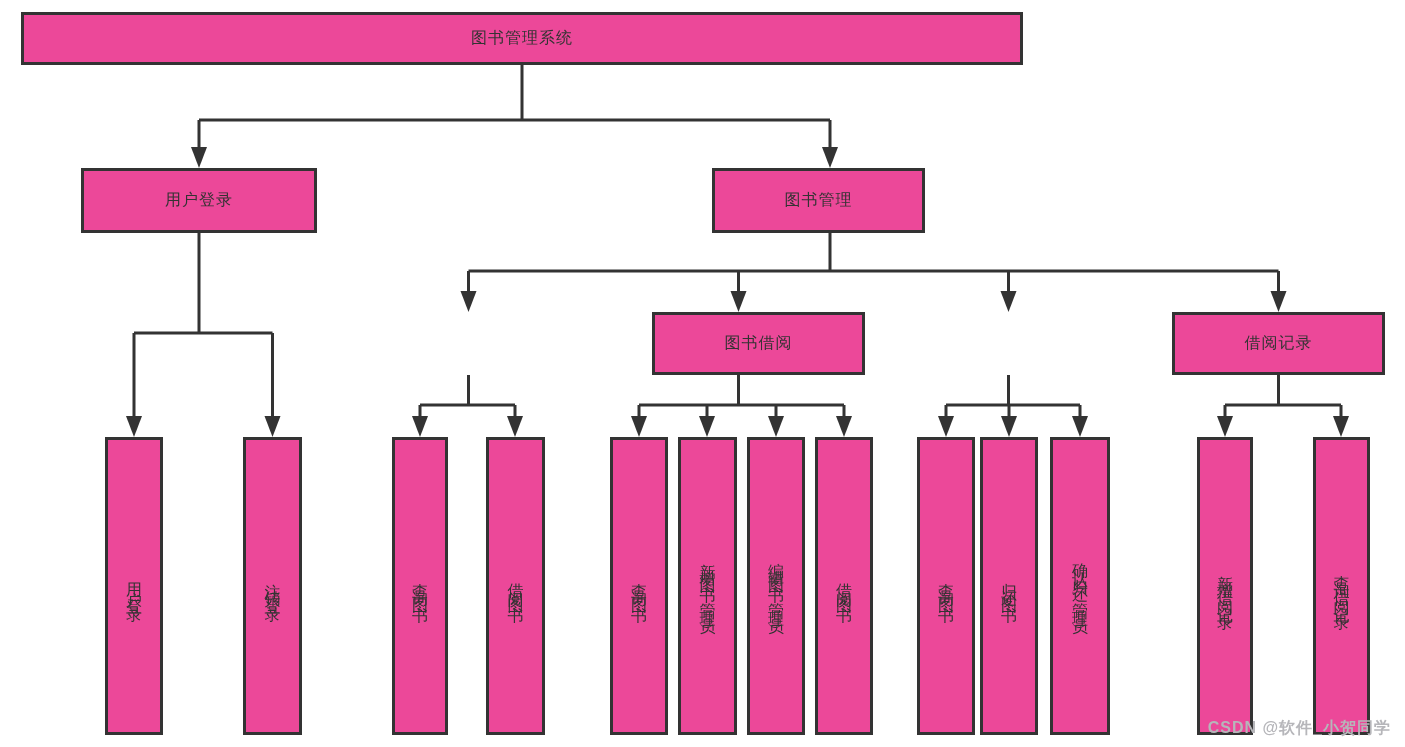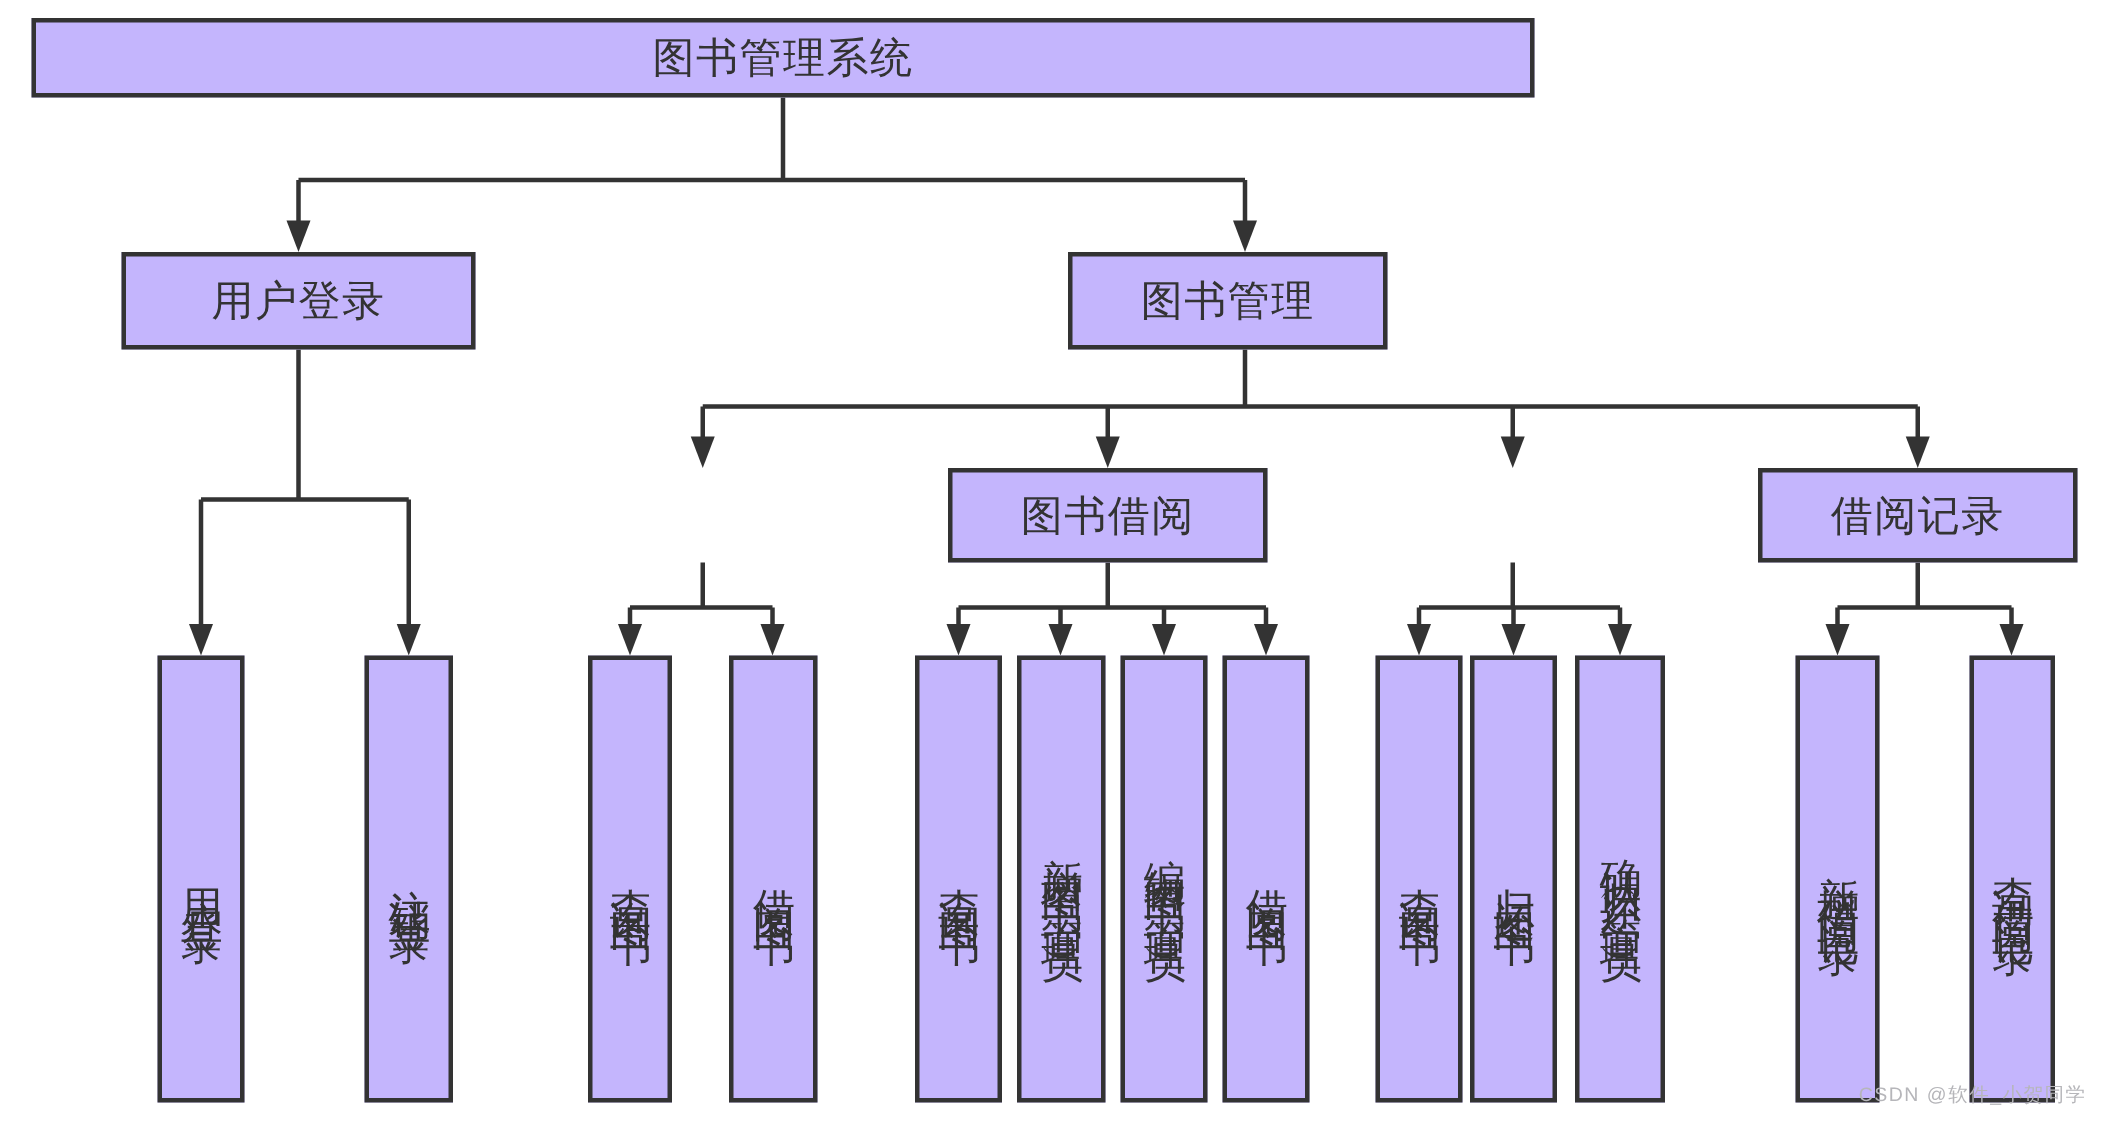--- a/index.html
+++ b/index.html
@@ -15,34 +15,34 @@
   svg.wires {
     position: absolute;
     left: 0; top: 0;
     width: 1405px; height: 747px;
     pointer-events: none;
   }
   .box {
     position: absolute;
     box-sizing: border-box;
     border: 3px solid #333333;
-    background: #c4b5fd;
+    background: #ec4899;
     display: flex;
     align-items: center;
     justify-content: center;
-    font-size: 28px;
+    font-size: 16px;
     color: #333333;
     letter-spacing: 1px;
   }
   .box.title  { left: 21px;  top: 12px;  width: 1002px; height: 53px; }
   .box.lvl2a  { left: 81px;  top: 168px; width: 236px;  height: 65px; }
   .box.lvl2b  { left: 712px; top: 168px; width: 213px;  height: 65px; }
   .box.lvl3   { top: 312px; height: 63px; width: 213px; }
   .box.l3-0   { left: 362px; }
-  .box.l3-1   { left: 632px; }
+  .box.l3-1   { left: 652px; }
   .box.l3-2   { left: 902px; }
   .box.l3-3   { left: 1172px; }
   .box.leaf   { top: 437px; height: 298px; }
   .leaf span {
     writing-mode: vertical-rl;
     text-orientation: mixed;
     letter-spacing: 8px;
     line-height: 1;
     white-space: nowrap;
   }
@@ -56,25 +56,26 @@
   .lf-7  { left: 815px;  width: 58px; }
   .lf-8  { left: 917px;  width: 58px; }
   .lf-9  { left: 980px;  width: 58px; }
   .lf-10 { left: 1050px; width: 60px; }
   .lf-11 { left: 1197px; width: 56px; }
   .lf-12 { left: 1313px; width: 57px; }
   .watermark {
     position: absolute;
     right: 14px;
     bottom: 8px;
-    font-size: 13px;
+    font-size: 16px;
     color: #b6b6ba;
     letter-spacing: 1px;
     z-index: 5;
     white-space: nowrap;
+    font-weight: bold;
   }
 </style>
 </head>
 <body>
 
 <div class="canvas">
 
   <svg class="wires" viewBox="0 0 1405 747" xmlns="http://www.w3.org/2000/svg">
 
     <path d="M522 65 V120 M199 120 H830 M199 120 V149 M830 120 V149" fill="none" stroke="#333333" stroke-width="3"></path>

